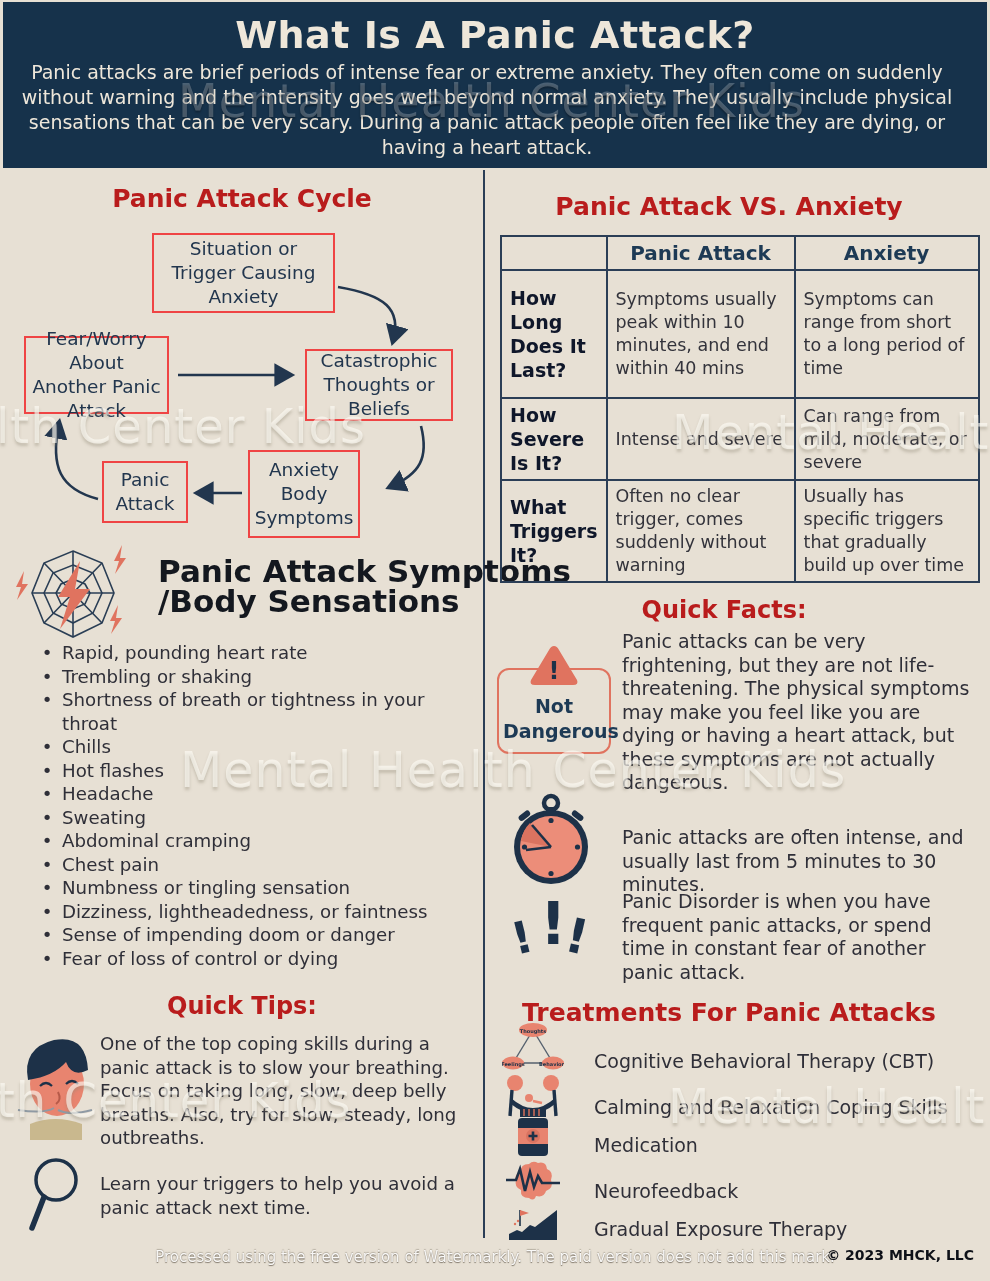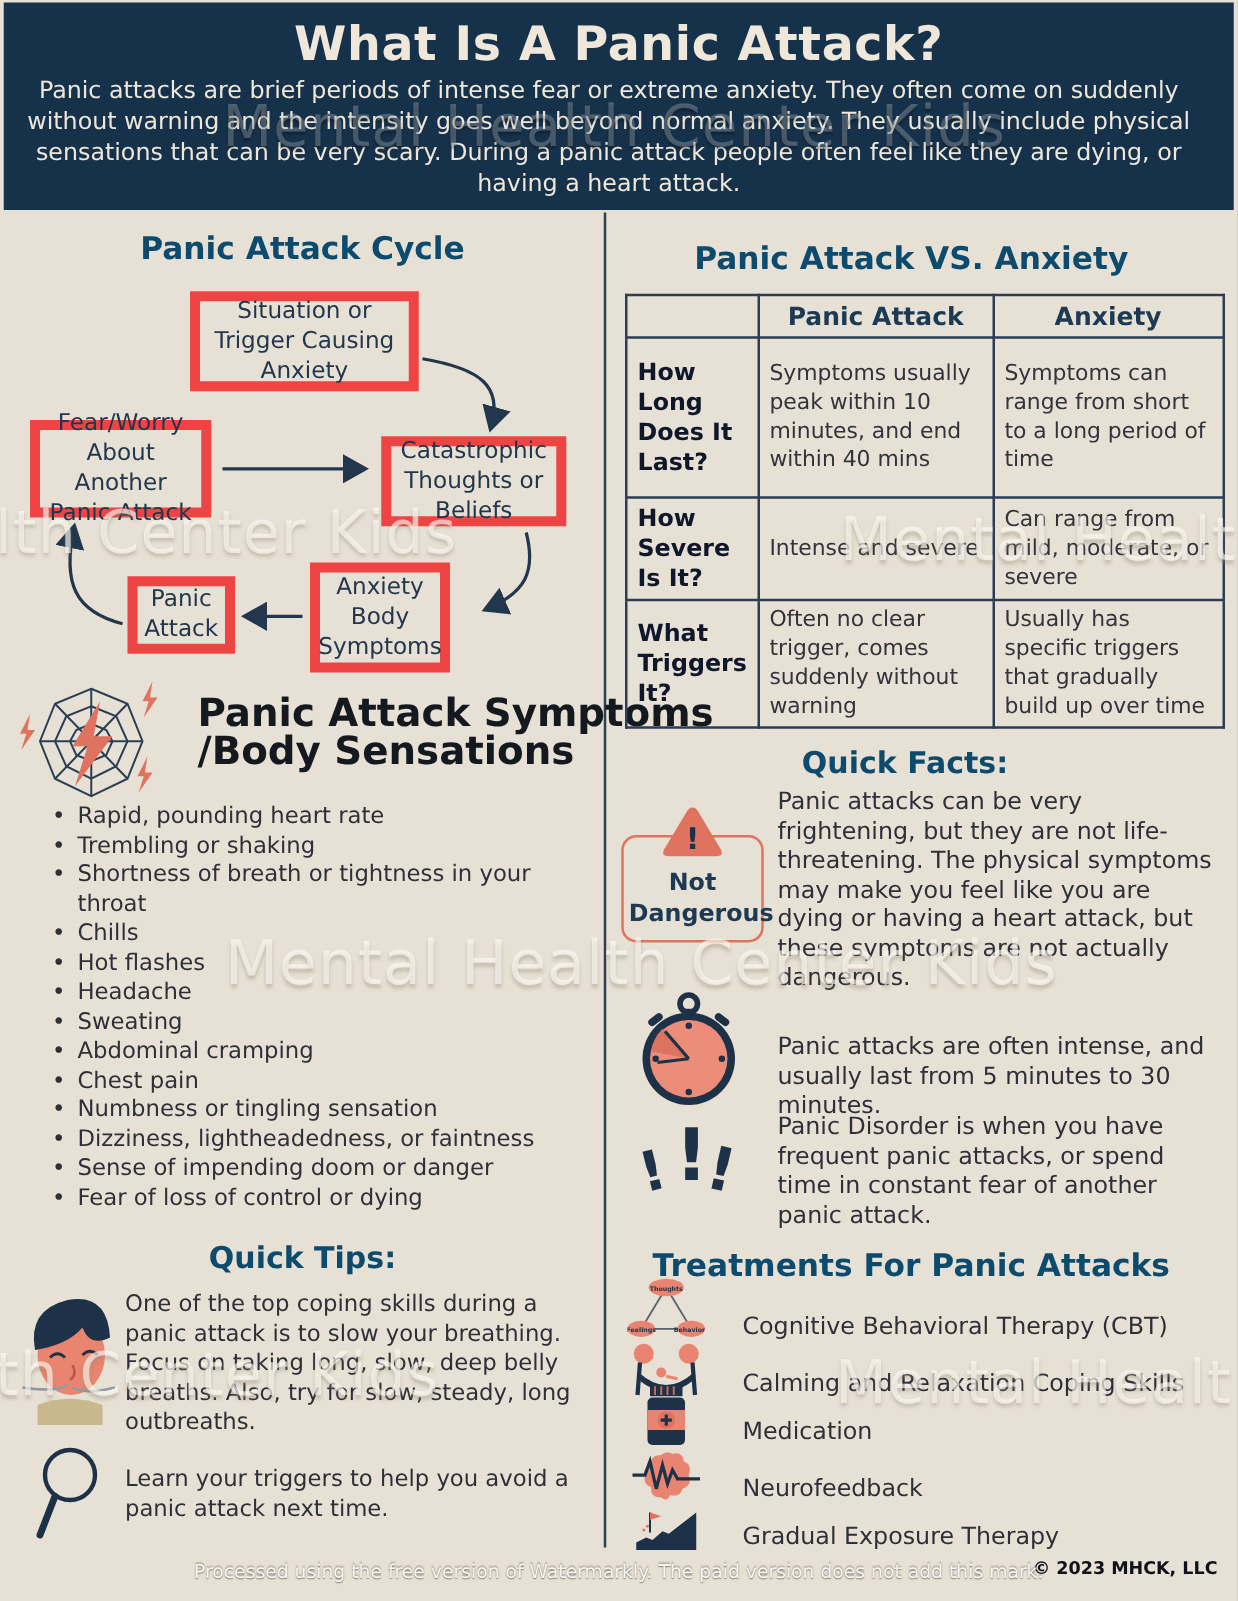--- a/index.html
+++ b/index.html
@@ -26,25 +26,25 @@
   .wm-mid1r { top:404px; left:672px; }
   .wm-mid2  { top:742px; left:180px; font-size:49px; }
   .wm-botl  { top:1072px; left:-4px; }
   .wm-botr  { top:1078px; left:668px; }
   .wm-foot { top:1248px; left:0; width:100%; text-align:center; font-size:15px;
         letter-spacing:0; color:rgba(255,255,255,.92);
         text-shadow:0 1px 1px rgba(108,99,86,.85), 0 -1px 1px rgba(108,99,86,.4); }
   
   .divider { position:absolute; left:483px; top:170px; width:2px; height:1068px; background:#2b3e56; }
   
-  .sec-title { position:absolute; font-weight:bold; color:#0c4a6e; text-align:center; }
+  .sec-title { position:absolute; font-weight:bold; color:#b91c1c; text-align:center; }
   
   .cycle-title { top:184px; left:0; width:484px; font-size:25px; }
   .diagram { position:absolute; top:225px; left:0; width:484px; height:330px; }
-  .dbox { position:absolute; border:8px solid #ef4444; color:#22364e;
+  .dbox { position:absolute; border:2px solid #ef4444; color:#22364e;
           display:flex; align-items:center; justify-content:center; text-align:center;
           font-size:18.5px; line-height:24px; padding:4px; }
   .dbox.b1 { left:152px; top:8px;   width:183px; height:80px; }
   .dbox.b2 { left:305px; top:124px; width:148px; height:72px; }
   .dbox.b3 { left:24px;  top:111px; width:145px; height:78px; }
   .dbox.b4 { left:248px; top:225px; width:112px; height:88px; }
   .dbox.b5 { left:102px; top:236px; width:86px;  height:62px; }
   .arrows { position:absolute; inset:0; }
   
   .web-ic { position:absolute; left:14px; top:543px; }

